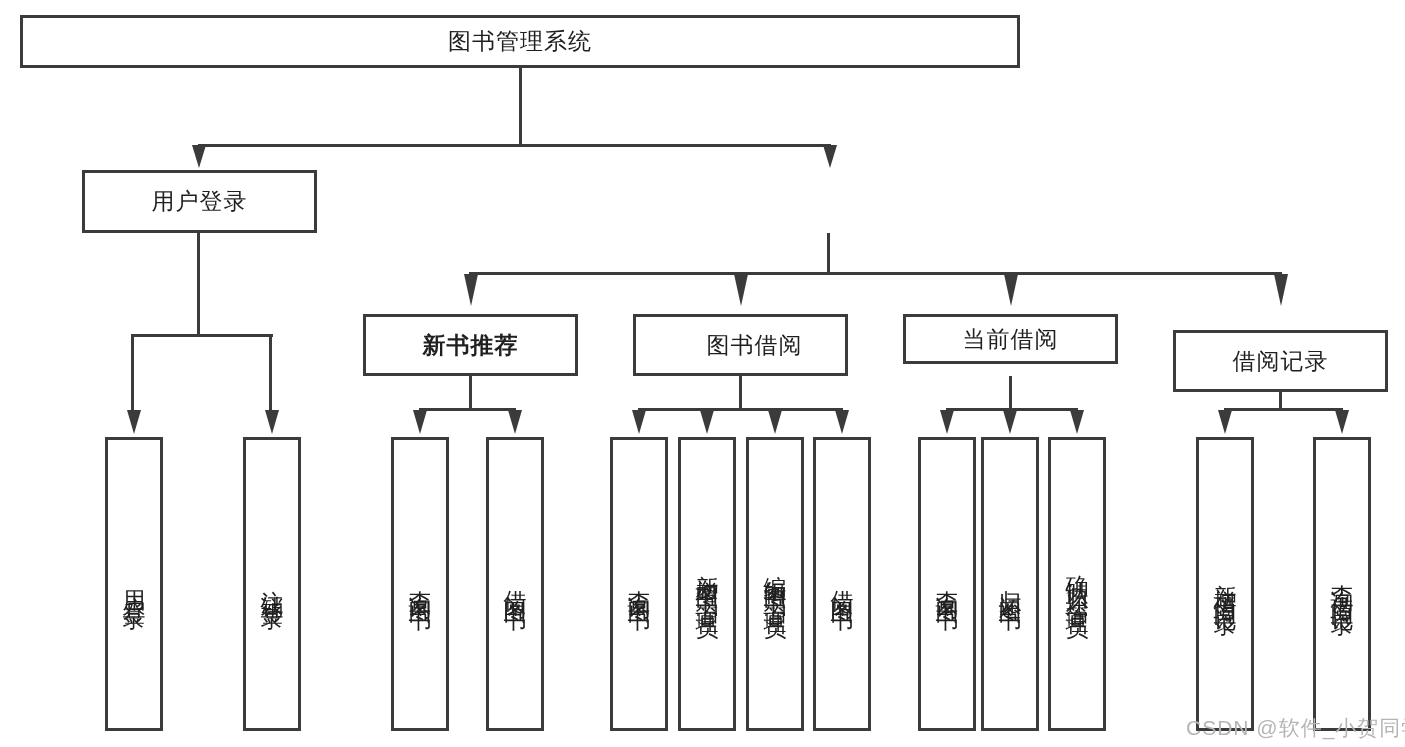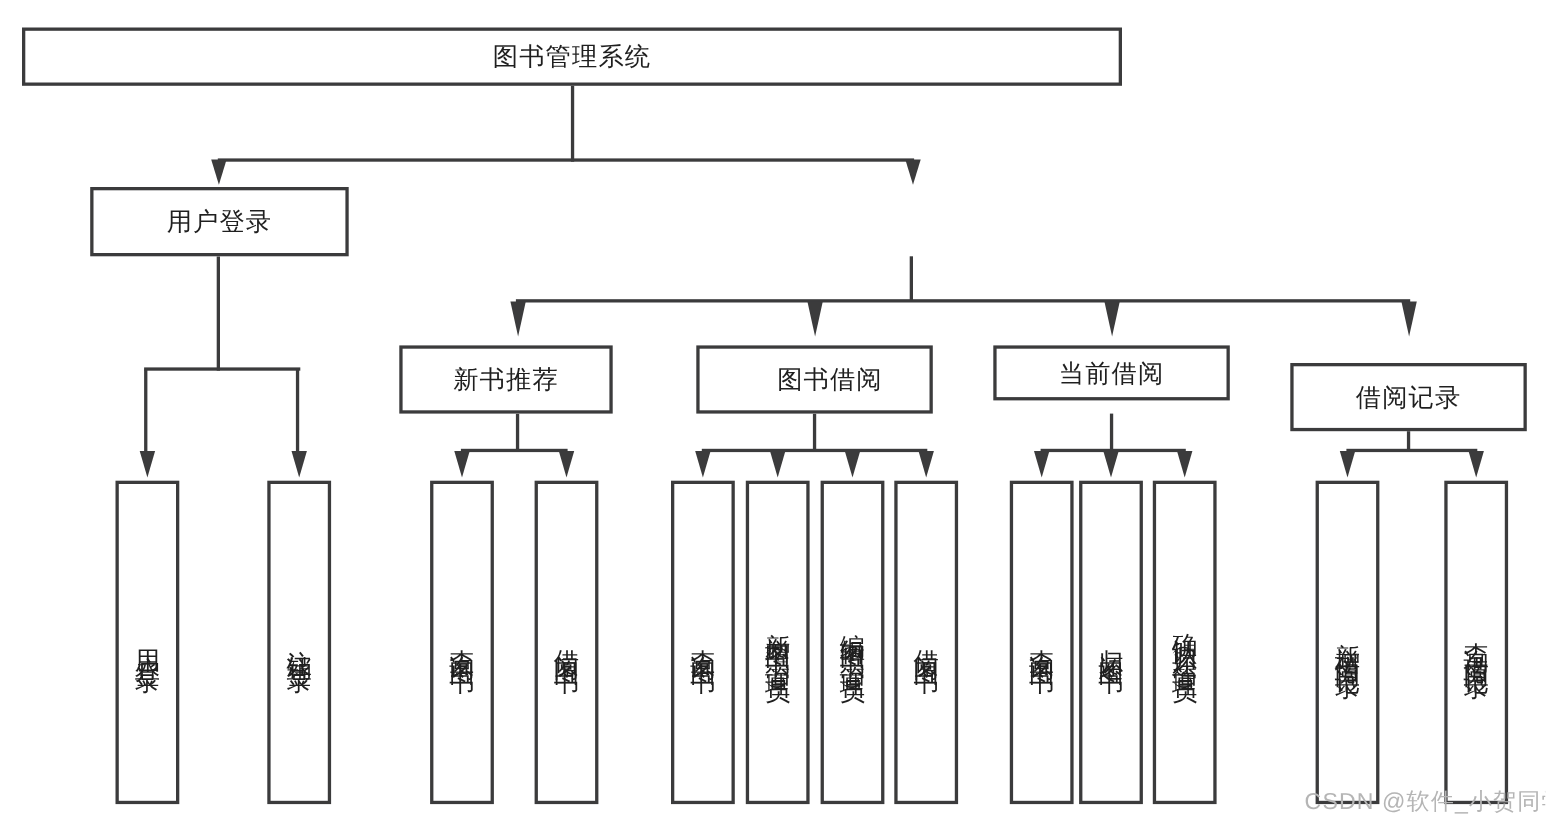--- a/index.html
+++ b/index.html
@@ -34,26 +34,26 @@
   .watermark{
     position:absolute;left:1186px;top:714px;z-index:5;
     font-size:21px;letter-spacing:1px;color:var(--wm);white-space:nowrap;
   }
 </style>
 </head>
 <body>
 
 <div class="stage">
 
-  <div class="node" style="left:20px;top:15px;width:1000px;height:53px;margin-top:10px;">图书管理系统</div>
+  <div class="node" style="left:20px;top:15px;width:1000px;height:53px;">图书管理系统</div>
 
   <div class="node" style="left:82px;top:170px;width:235px;height:63px;">用户登录</div>
 
 
-  <div class="node" style="left:363px;top:314px;width:194px;height:62px;">新书推荐</div>
+  <div class="node" style="left:363px;top:314px;width:215px;height:62px;font-weight:bold;">新书推荐</div>
 
   <div class="node" style="left:633px;top:314px;width:215px;height:62px;padding-left:28px;">图书借阅</div>
 
   <div class="node" style="left:903px;top:314px;width:215px;height:50px;">当前借阅</div>
 
   <div class="node" style="left:1173px;top:330px;width:215px;height:62px;">借阅记录</div>
 
   <div class="node leaf" style="left:105px;top:437px;width:58px;height:294px;">用户登录</div>
 
   <div class="node leaf" style="left:243px;top:437px;width:58px;height:294px;">注销登录</div>

